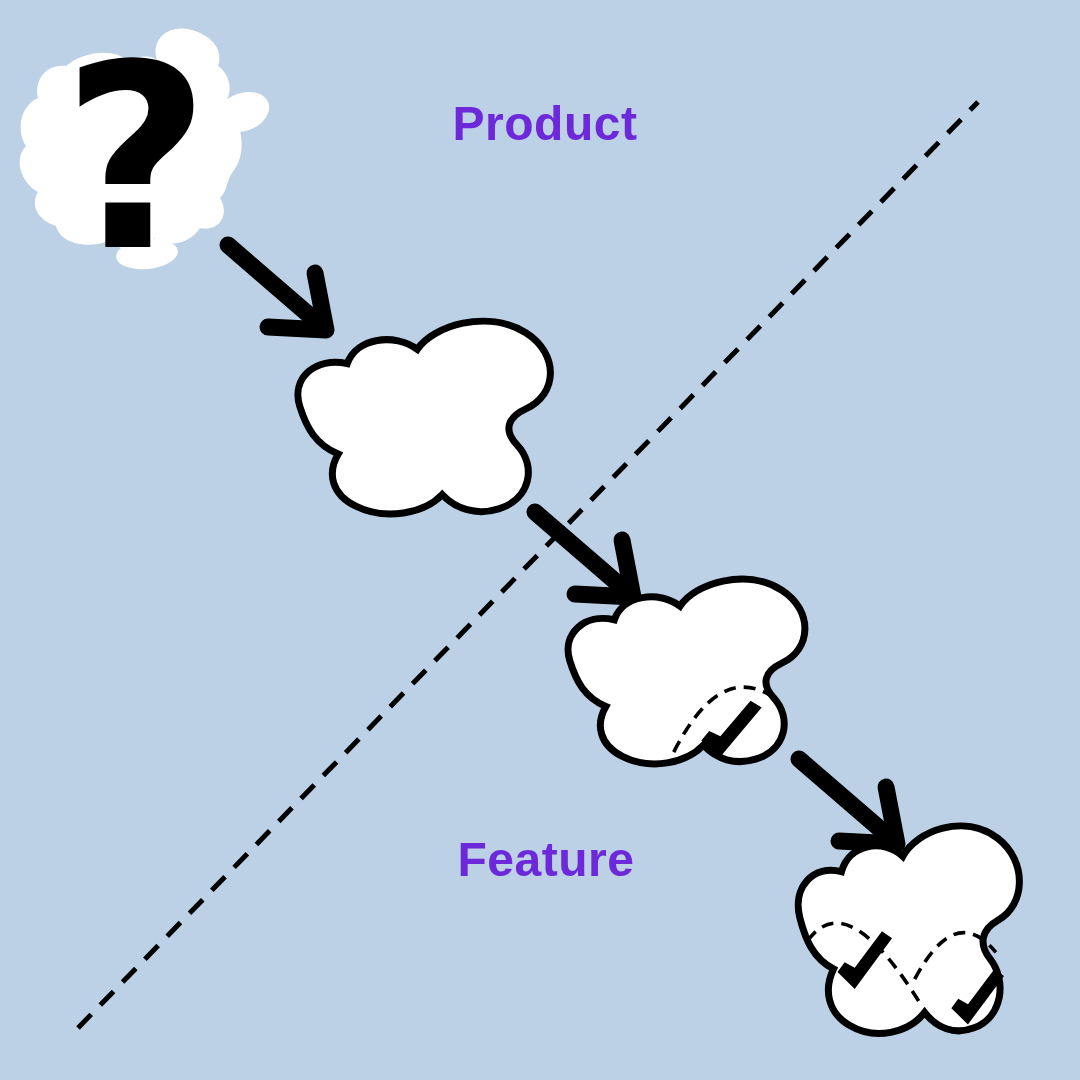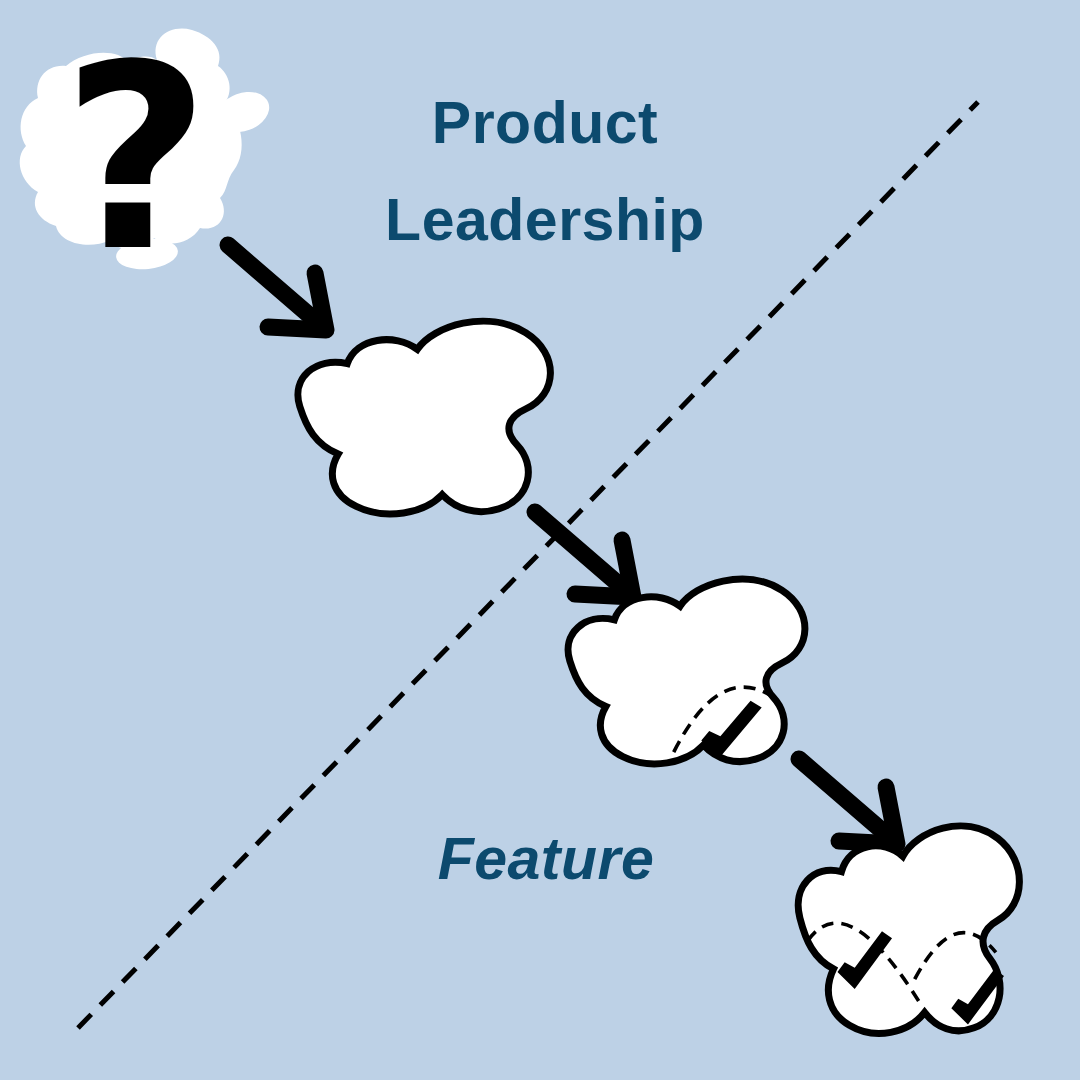--- a/index.html
+++ b/index.html
@@ -19,28 +19,28 @@
     position: absolute;
     left: 0;
     top: 0;
     width: 1080px;
     height: 1080px;
   }
   .title {
     position: absolute;
     text-align: center;
     font-weight: bold;
-    font-size: 59px;
+    font-size: 48px;
     line-height: 97px;
-    color: #0c4a6e;
+    color: #6d28d9;
     letter-spacing: 0.5px;
     white-space: nowrap;
   }
   .title-product { left: 320px; top: 75px;  width: 450px; }
-  .title-feature { left: 331px; top: 811px; width: 430px; font-style: italic; }
+  .title-feature { left: 331px; top: 811px; width: 430px; }
   .qmark-text {
     font-family: "DejaVu Sans", "Liberation Sans", sans-serif;
     font-weight: bold;
   }
 </style>
 </head>
 <body>
 
 <div class="canvas">
 
@@ -109,20 +109,19 @@
       <use href="#blob-shape" fill="#ffffff" stroke="#000000" stroke-width="7"></use>
       <path d="M 22,110 Q 62,66 138,162" fill="none" stroke="#000000" stroke-width="3.6" stroke-dasharray="12 8" vector-effect="non-scaling-stroke"></path>
       <path d="M 130,140 Q 171,80 212,119" fill="none" stroke="#000000" stroke-width="3.6" stroke-dasharray="12 8" vector-effect="non-scaling-stroke"></path>
       <use href="#check-shape" transform="translate(52,119) scale(1.45,1.1)" fill="#000000"></use>
       <use href="#check-shape" transform="translate(167,148) scale(1.4,1.05)" fill="#000000"></use>
     </g>
   </svg>
 
   <div class="title title-product">
     <div>Product</div>
-    <div>Leadership</div>
   </div>
 
   <div class="title title-feature">
     <div>Feature</div>
   </div>
 
 </div>
 
 </body></html>

